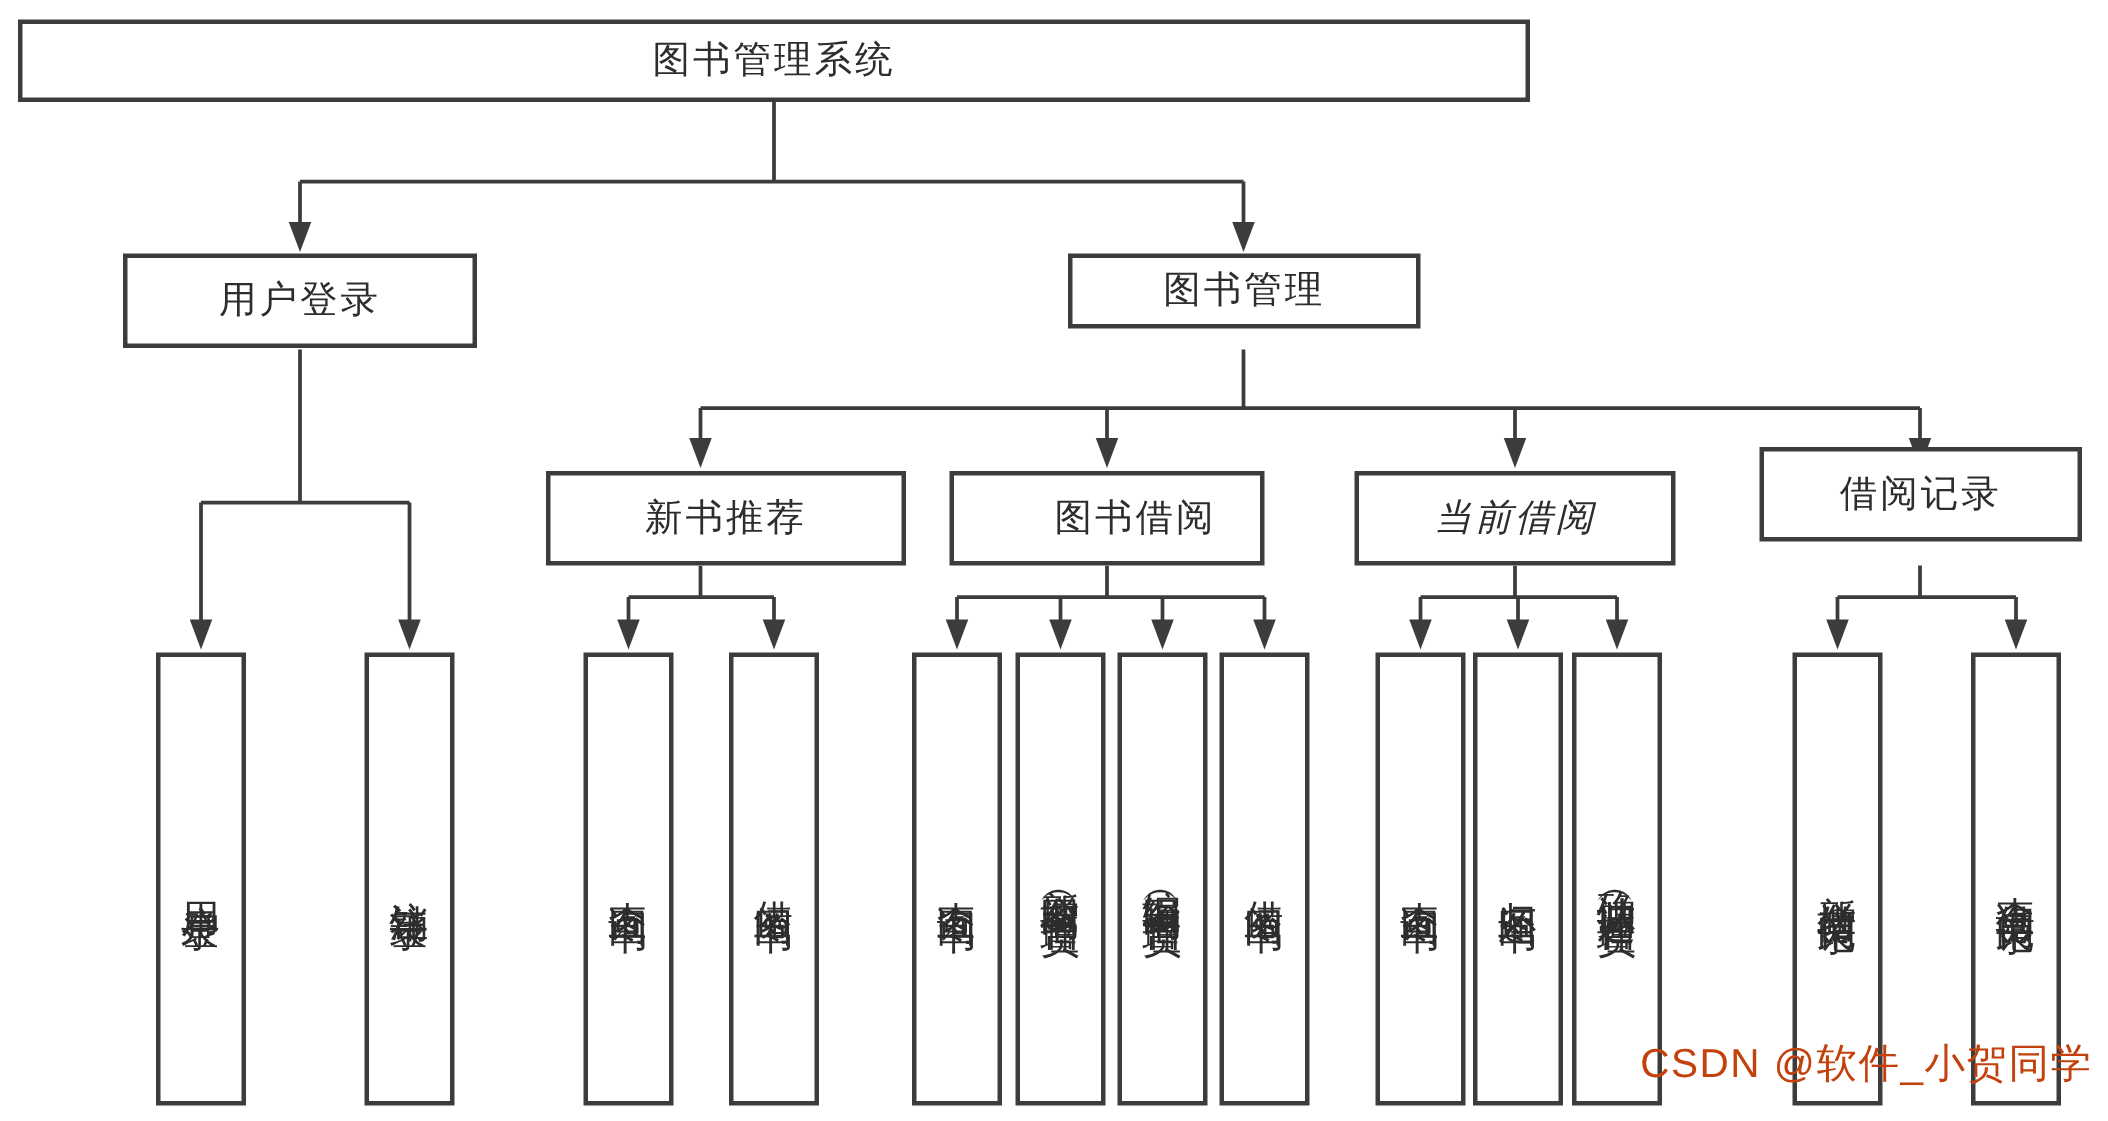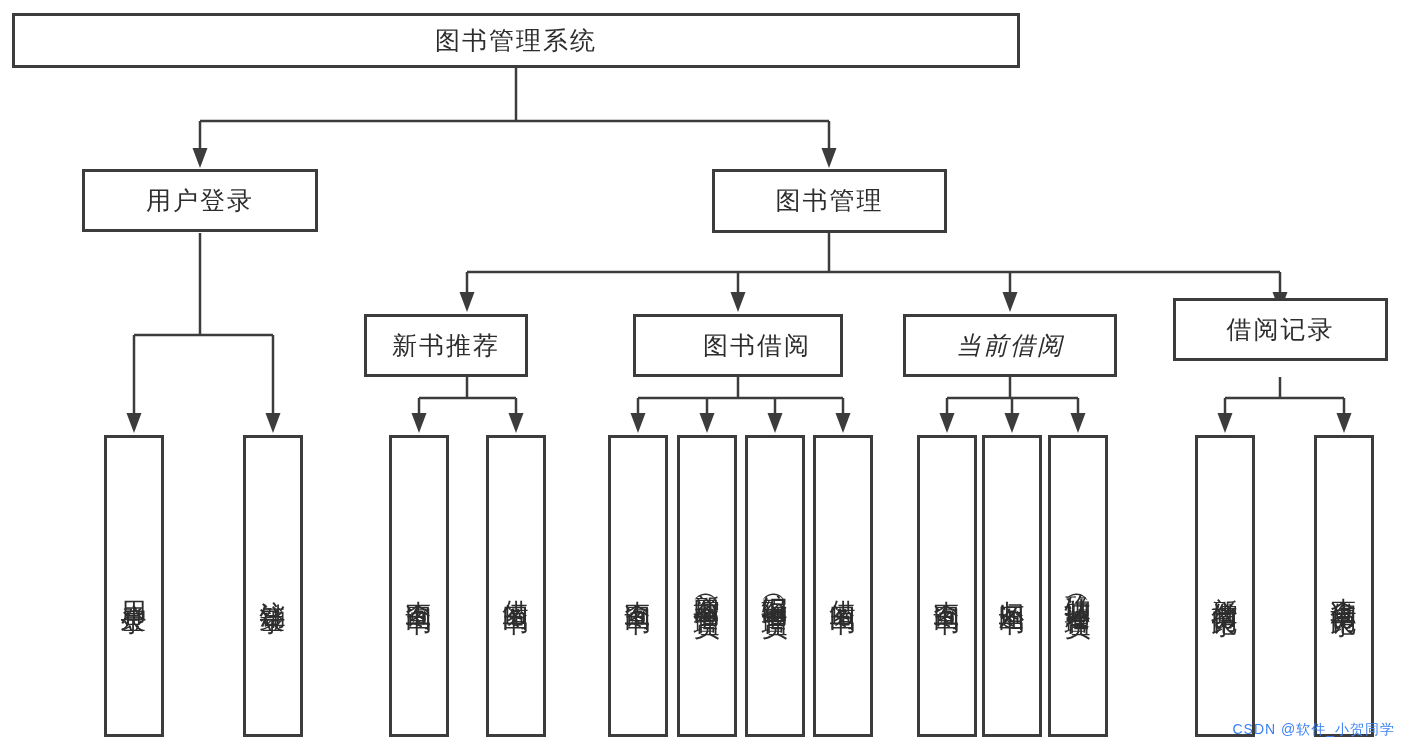--- a/index.html
+++ b/index.html
@@ -39,23 +39,23 @@
   .node.vert {
     writing-mode: vertical-rl;
     text-orientation: mixed;
     font-size: 26px;
     letter-spacing: 3px;
     line-height: 1.0;
   }
   .watermark {
     position: absolute;
     right: 10px;
-    bottom: 8px;
-    font-size: 14px;
-    color: #3b82f6;
+    bottom: 20px;
+    font-size: 27px;
+    color: #c2410c;
     letter-spacing: 1px;
     z-index: 5;
     white-space: nowrap;
   }
 </style>
 </head>
 <body>
 
 <div class="canvas">
 
@@ -121,23 +121,23 @@
       <polygon points="1004.5,413 1019.5,413 1012,433"></polygon>
       <polygon points="1070.5,413 1085.5,413 1078,433"></polygon>
       <polygon points="1217.5,413 1232.5,413 1225,433"></polygon>
       <polygon points="1336.5,413 1351.5,413 1344,433"></polygon>
     </g>
   </svg>
 
   <div class="node" style="left:12px; top:13px; width:1008px; height:55px;">图书管理系统</div>
 
   <div class="node" style="left:82px; top:169px; width:236px; height:63px;">用户登录</div>
-  <div class="node" style="left:712px; top:169px; width:235px; height:64px;">图书管理</div>
+  <div class="node" style="left:712px; top:169px; width:235px; height:50px;">图书管理</div>
 
-  <div class="node" style="left:364px; top:314px; width:164px; height:63px;">新书推荐</div>
+  <div class="node" style="left:364px; top:314px; width:240px; height:63px;">新书推荐</div>
   <div class="node" style="left:633px; top:314px; width:210px; height:63px;padding-left:38px;">图书借阅</div>
   <div class="node" style="left:903px; top:314px; width:214px; height:63px;font-style:italic;">当前借阅</div>
   <div class="node" style="left:1173px; top:298px; width:215px; height:63px;">借阅记录</div>
 
   <div class="node vert" style="left:104px; top:435px; width:60px; height:302px;">用户登录</div>
   <div class="node vert" style="left:243px; top:435px; width:60px; height:302px;">注销登录</div>
 
   <div class="node vert" style="left:389px; top:435px; width:60px; height:302px;">查询图书</div>
   <div class="node vert" style="left:486px; top:435px; width:60px; height:302px;">借阅图书</div>
 

